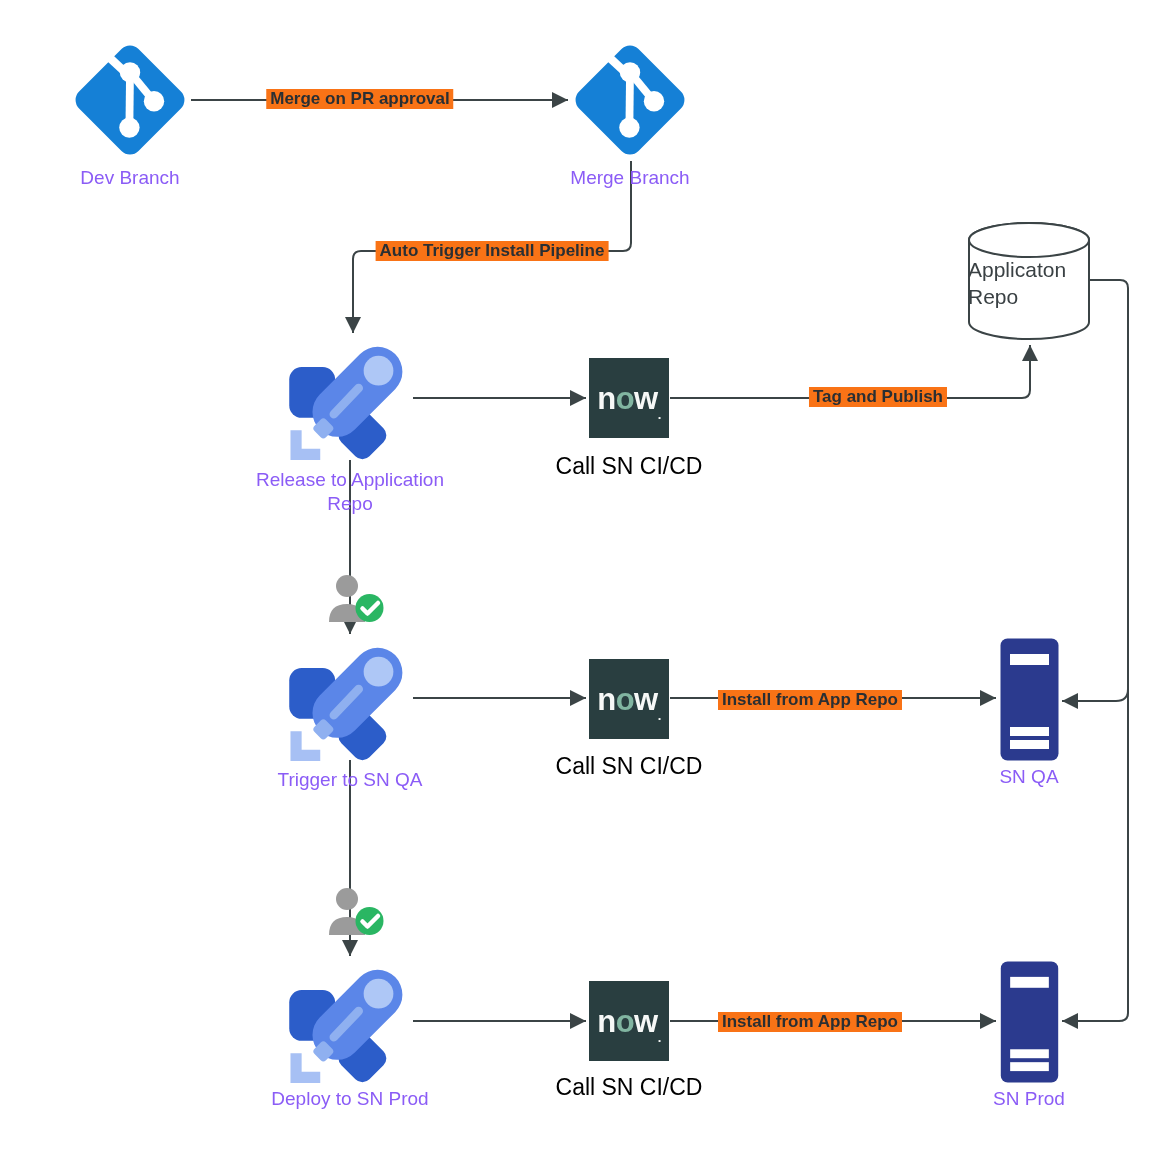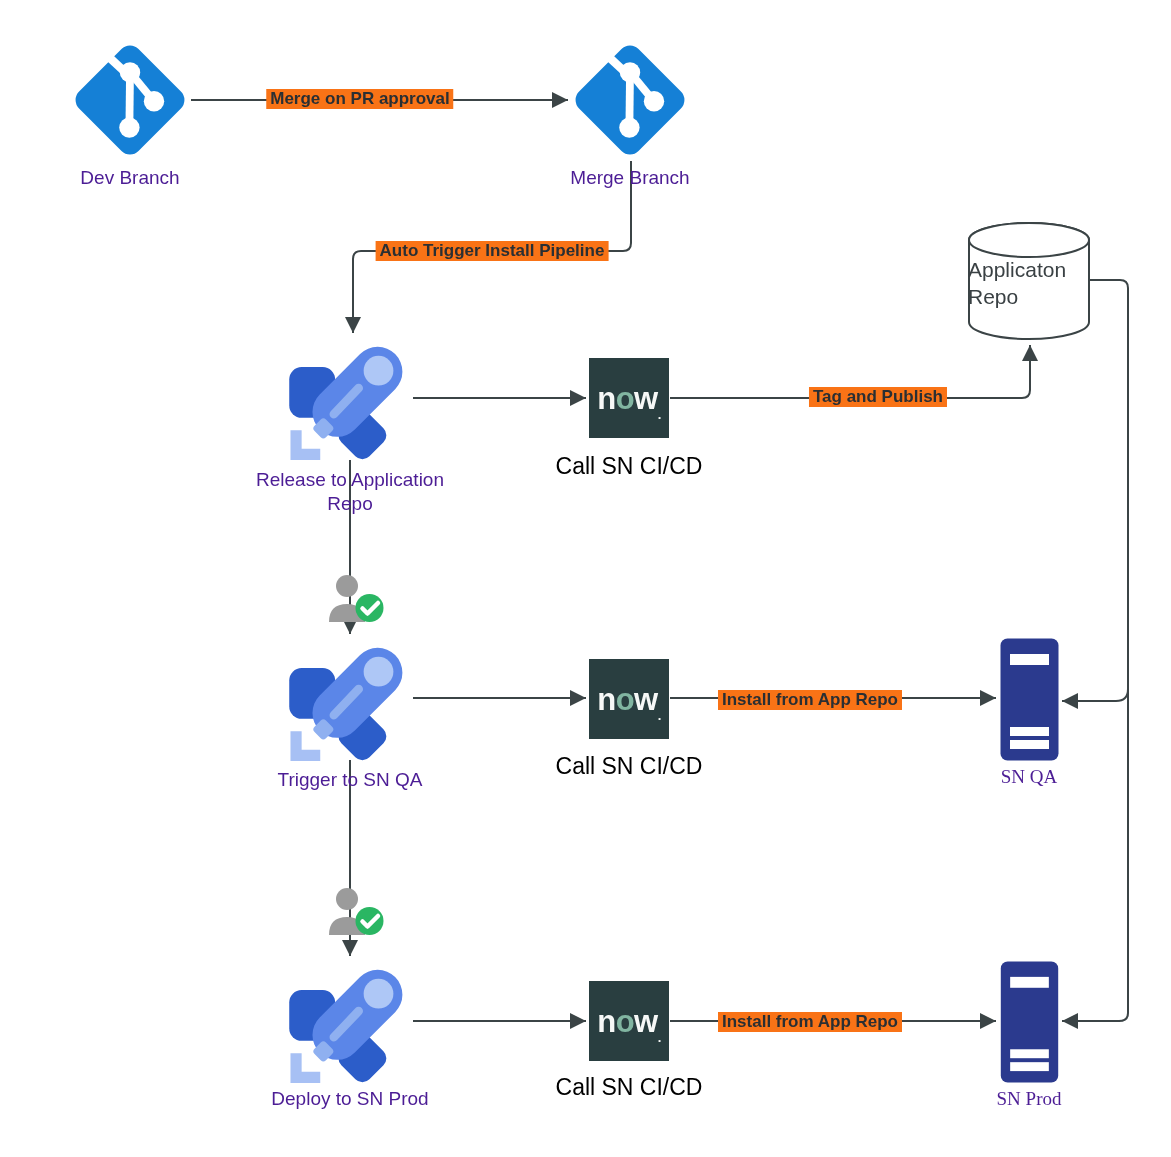--- a/index.html
+++ b/index.html
@@ -6,24 +6,24 @@
   .canvas{
     position:relative;width:1171px;height:1157px;background:#ffffff;
     font-family:"Liberation Sans", sans-serif;overflow:hidden;
   }
   .connectors{position:absolute;left:0;top:0;}
   .edge{stroke:#3B4446;stroke-width:2;fill:none;stroke-linejoin:round;}
   .node{position:absolute;}
   .node svg{width:100%;height:100%;display:block;}
   .node-label{
     position:absolute;transform:translateX(-50%);text-align:center;
-    font-size:19px;color:#4c1d95;line-height:1.25;
+    font-size:19px;color:#8b5cf6;line-height:1.25;
   }
   .cicd-label{font-size:23px;color:#000000;white-space:nowrap;}
-  .server-label{font-size:19px;white-space:nowrap;font-family:Liberation Serif, serif;}
+  .server-label{font-size:19px;white-space:nowrap;}
   .edge-label{
     position:absolute;transform:translate(-50%,-50%);text-align:center;
     font-weight:bold;font-size:17px;color:#2A2F33;background:#f97316;
     padding:0 4px;white-space:nowrap;
   }
   .cyl-label{
     position:absolute;width:122px;text-align:left;
     font-size:21px;color:#3A4144;line-height:1.3;
   }
   .now-box{

